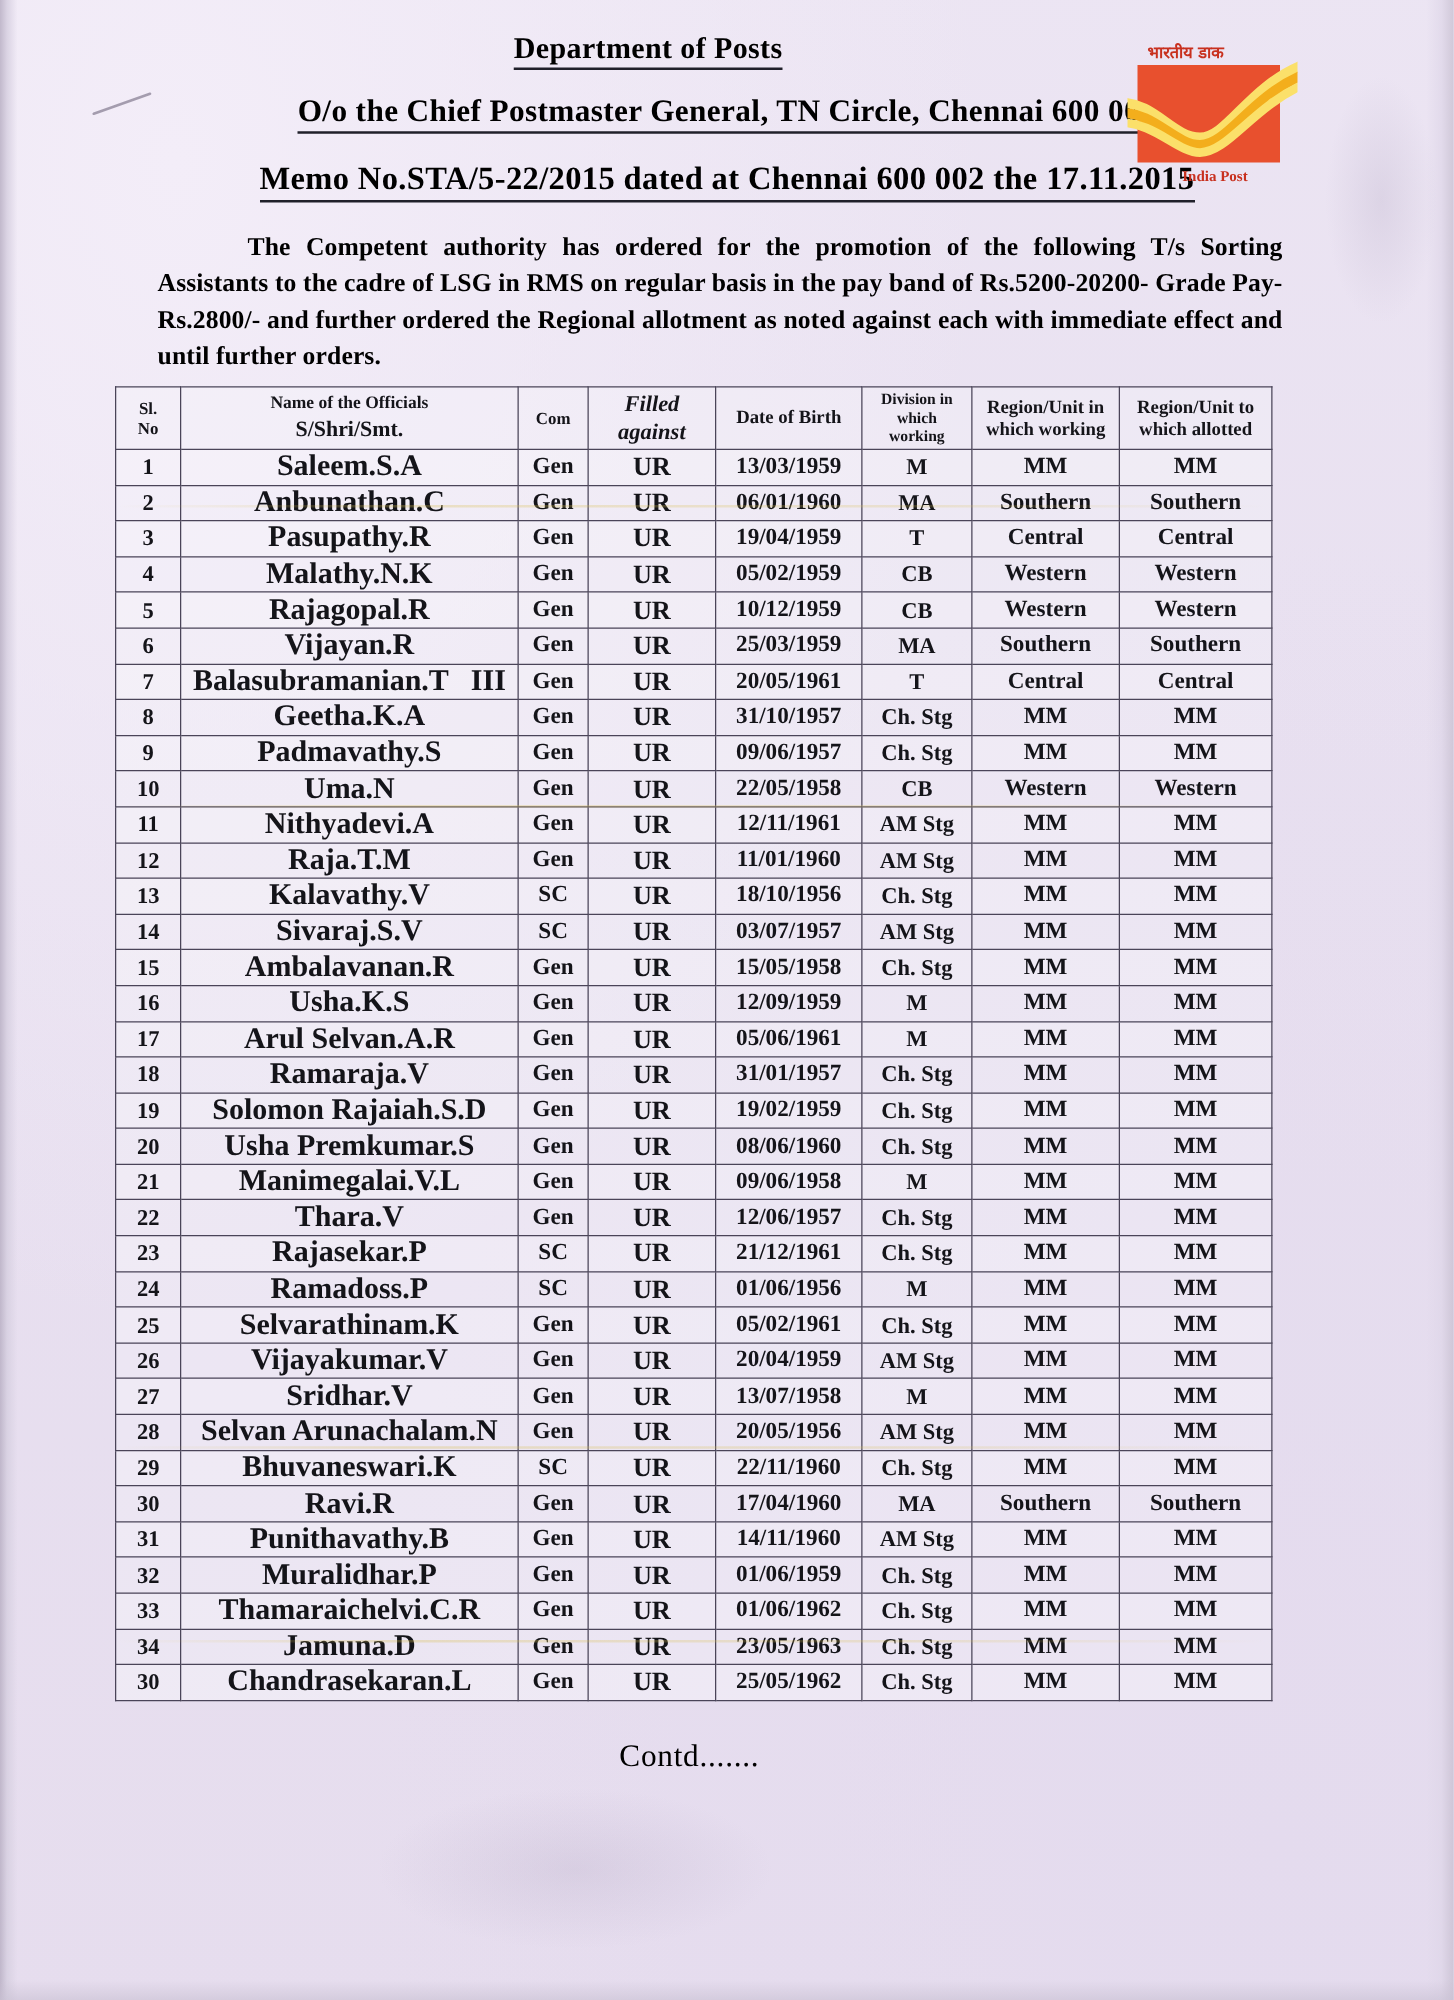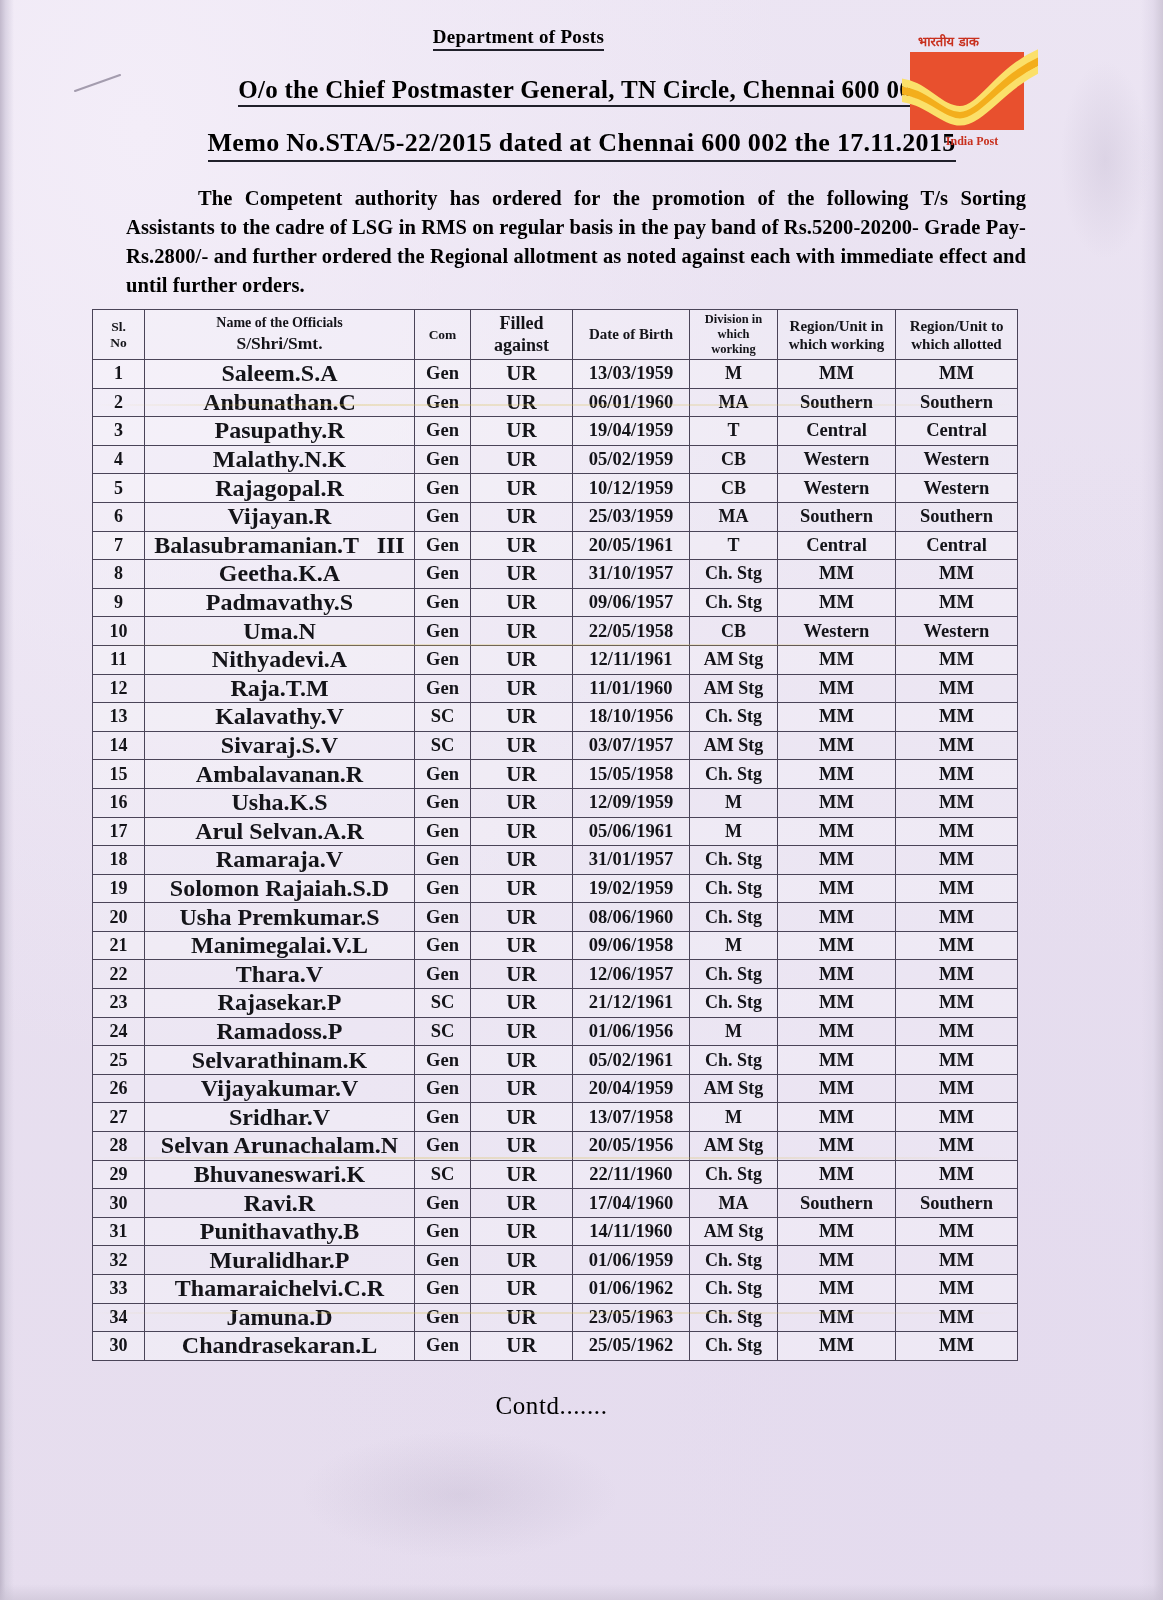--- a/index.html
+++ b/index.html
@@ -44,21 +44,21 @@
   }
 
   
   .title-line {
     text-align: center;
     font-weight: bold;
     letter-spacing: .3px;
   }
   .t1 {
     position: absolute; left: 0; top: 26px; width: 1037px;
-    font-size: 19px;
+    font-size: 24px;
   }
   .t1 span { border-bottom: 2.2px solid #20202a; padding-bottom: 2px; }
   .t2 {
     position: absolute; left: 0; top: 76px; width: 1163px;
     font-size: 25px;
   }
   .t2 span { border-bottom: 2.2px solid #20202a; padding-bottom: 2px; }
   .t3 {
     position: absolute; left: 0; top: 128px; width: 1163px;
     font-size: 26px;
@@ -102,21 +102,21 @@
     height: 50px;
     line-height: 1.18;
     padding: 3px 2px;
   }
   th.h-name {
     font-size: 14px;
     text-align: left;
     padding-left: 8px;
   }
   th.h-name .l2 { font-size: 17.5px; display: block; margin-top: 1px; }
-  th.h-filled { font-size: 18px; line-height: 1.22; }
+  th.h-filled { font-size: 18px; line-height: 1.22; font-style: italic; }
   th.h-dob { font-size: 15px; }
   th.h-div { font-size: 12.5px; line-height: 1.2; }
   th.h-reg { font-size: 15px; line-height: 1.2; }
 
   tbody td { height: 28.6px; font-size: 19.5px; font-weight: bold; }
   td.c-sl { font-size: 18px; }
   td.c-name { text-align: left; padding-left: 9px; font-size: 24px; white-space: pre; }
   td.c-com { font-size: 18.5px; }
   td.c-filled { font-size: 21px; }
   td.c-dob { font-size: 18.5px; }

